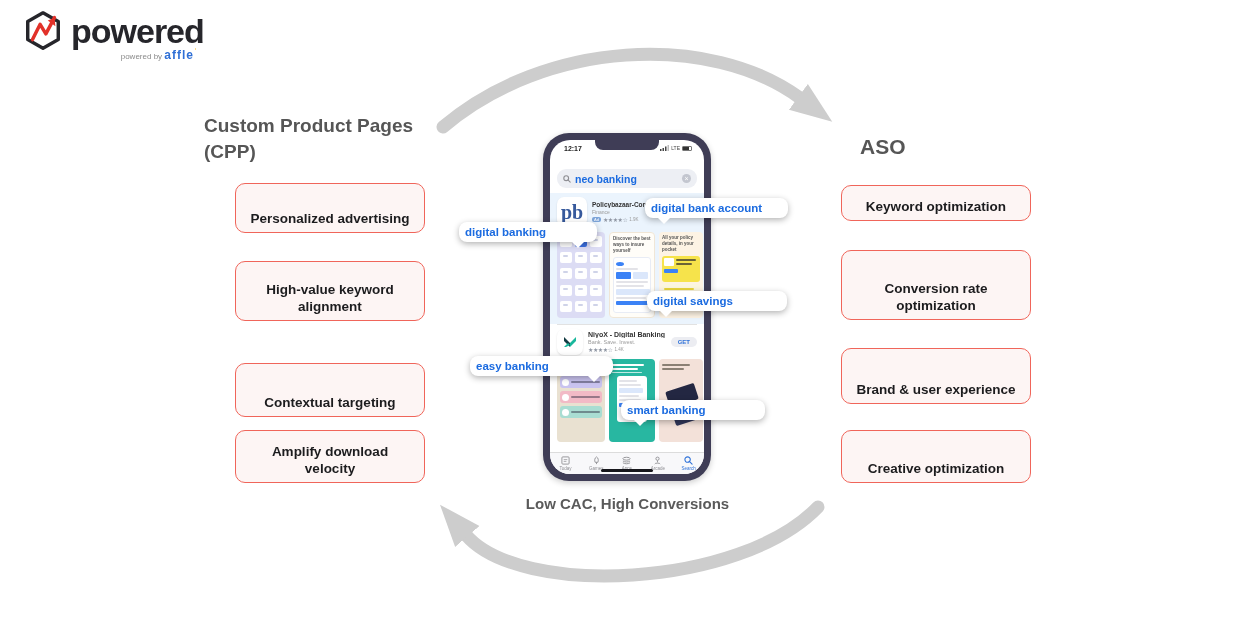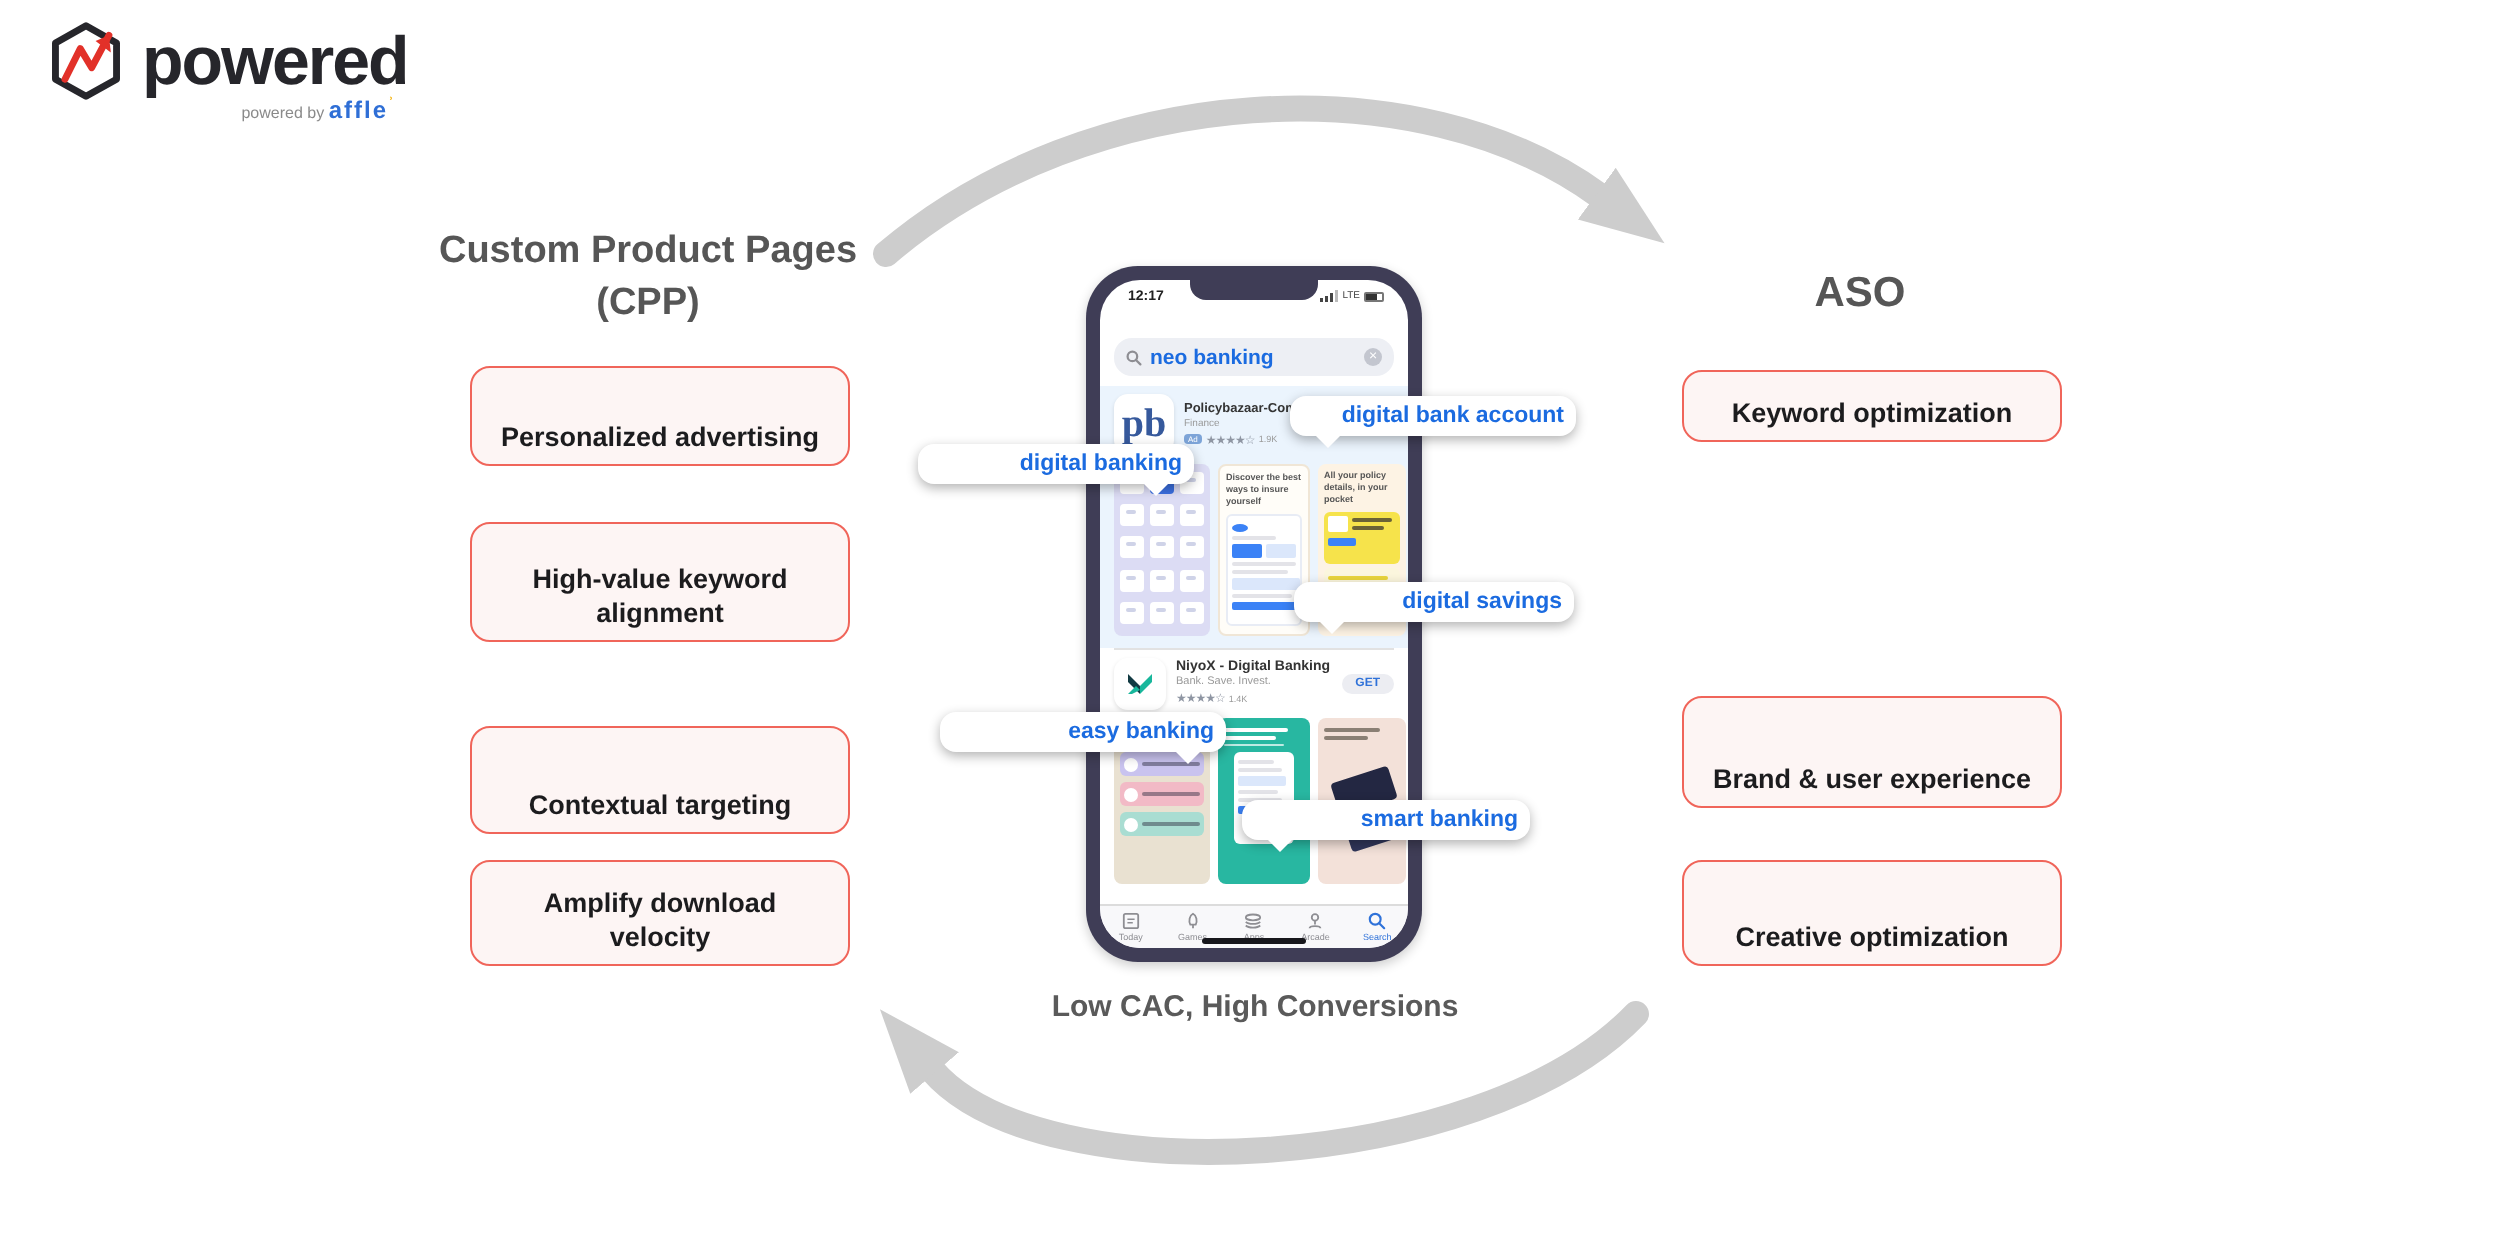--- a/index.html
+++ b/index.html
@@ -9,21 +9,21 @@
 
   
   .logo { position:absolute; left:22px; top:10px; width:190px; }
   .logo-row { display:flex; align-items:center; gap:7px; }
   .logo-word { font-size:34px; font-weight:700; color:#26262b; letter-spacing:-1px; }
   .powered { text-align:right; margin-top:-4px; padding-right:14px; font-size:8px; color:#8a8a8a; }
   .powered .affle { color:#2f6fd6; font-weight:700; font-size:12px; letter-spacing:1px; position:relative; }
   .powered .affle .spark { color:#f5b921; font-size:9px; position:relative; top:-4px; }
 
   
-  .col-heading { position:absolute; color:#565656; font-weight:700; text-align:center; line-height:1.35; }
+  .col-heading { position:absolute; color:#565656; font-weight:700; text-align:left; line-height:1.35; }
   #cpp-heading { left:204px; top:113px; width:240px; font-size:19px; }
   #aso-heading { left:860px; top:133px; width:140px; font-size:21px; }
 
   
   .fbox { position:absolute; width:190px; border:1.5px solid #f0655a; background:#fdf5f4;
           border-radius:10px; display:flex; align-items:flex-end; justify-content:center;
           text-align:center; font-size:13.5px; font-weight:700; color:#1c1c1e; line-height:1.3;
           padding:4px 10px; }
   #lbox0 { left:235px; top:183px; min-height:50px; }
   #lbox1 { left:235px; top:261px; min-height:60px; }
@@ -100,21 +100,21 @@
   .dcard { position:absolute; width:30px; height:17px; background:#232742; border-radius:2px; }
   .tabbar { position:absolute; left:0; right:0; bottom:0; height:22px; background:#f8f8fa;
             border-top:0.5px solid #dcdcdc; display:flex; }
   .tab { flex:1; display:flex; flex-direction:column; align-items:center; justify-content:center; gap:1px;
          font-size:4.5px; color:#8e8e93; }
   .tab.active { color:#2f72d9; }
   .homebar { position:absolute; left:50%; bottom:2px; transform:translateX(-50%); width:52px; height:3px;
              border-radius:2px; background:#17171c; z-index:6; }
 
   
-  .callout { position:absolute; background:#fff; border-radius:8px; padding:4px 6px; text-align:right;
+  .callout { position:absolute; background:#fff; border-radius:8px; padding:4px 6px; text-align:left;
              font-size:11.5px; font-weight:700; color:#1b6be0; box-shadow:0 2px 6px rgba(0,0,0,.3);
              z-index:10; }
   .callout::after { content:""; position:absolute; bottom:-6px; border:7px solid transparent;
                     border-top-color:#fff; border-bottom-width:0; }
   .tail-r::after { right:12px; } .tail-l::after { left:12px; }
   #co-digital-banking { left:459px; top:222px; width:138px; }
   #co-digital-bank-account { left:645px; top:198px; width:143px; }
   #co-digital-savings { left:647px; top:291px; width:140px; }
   #co-easy-banking { left:470px; top:356px; width:143px; }
   #co-smart-banking { left:621px; top:400px; width:144px; }
@@ -160,20 +160,23 @@
       <span>Contextual targeting</span>
     </div>
   <div class="fbox" id="lbox3">
       <span>Amplify download velocity</span>
     </div>
 
   <div class="col-heading" id="aso-heading">ASO</div>
   <div class="fbox" id="rbox0">
       <span>Keyword optimization</span>
     </div>
+  <div class="fbox" id="rbox1">
+      <span>Conversion rate optimization</span>
+    </div>
   <div class="fbox" id="rbox2">
       <span>Brand &amp; user experience</span>
     </div>
   <div class="fbox" id="rbox3">
       <span>Creative optimization</span>
     </div>
 
   <div class="phone">
     <div class="screen">
       <div class="notch"></div>

